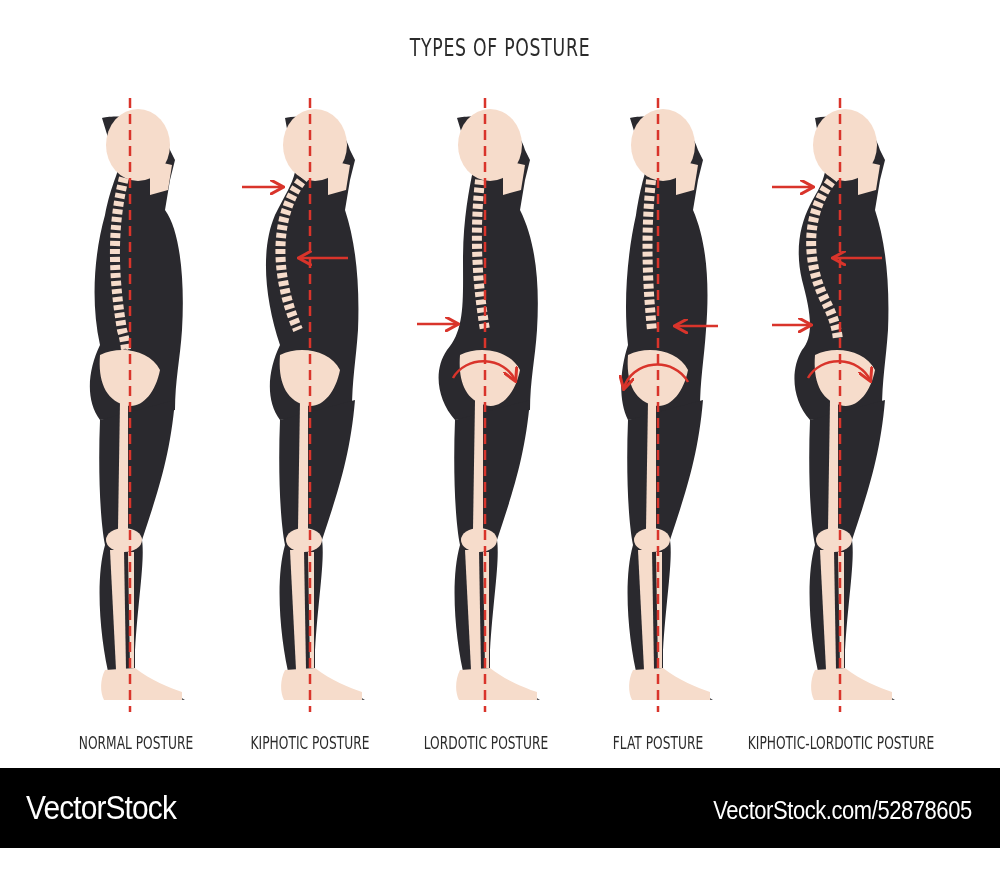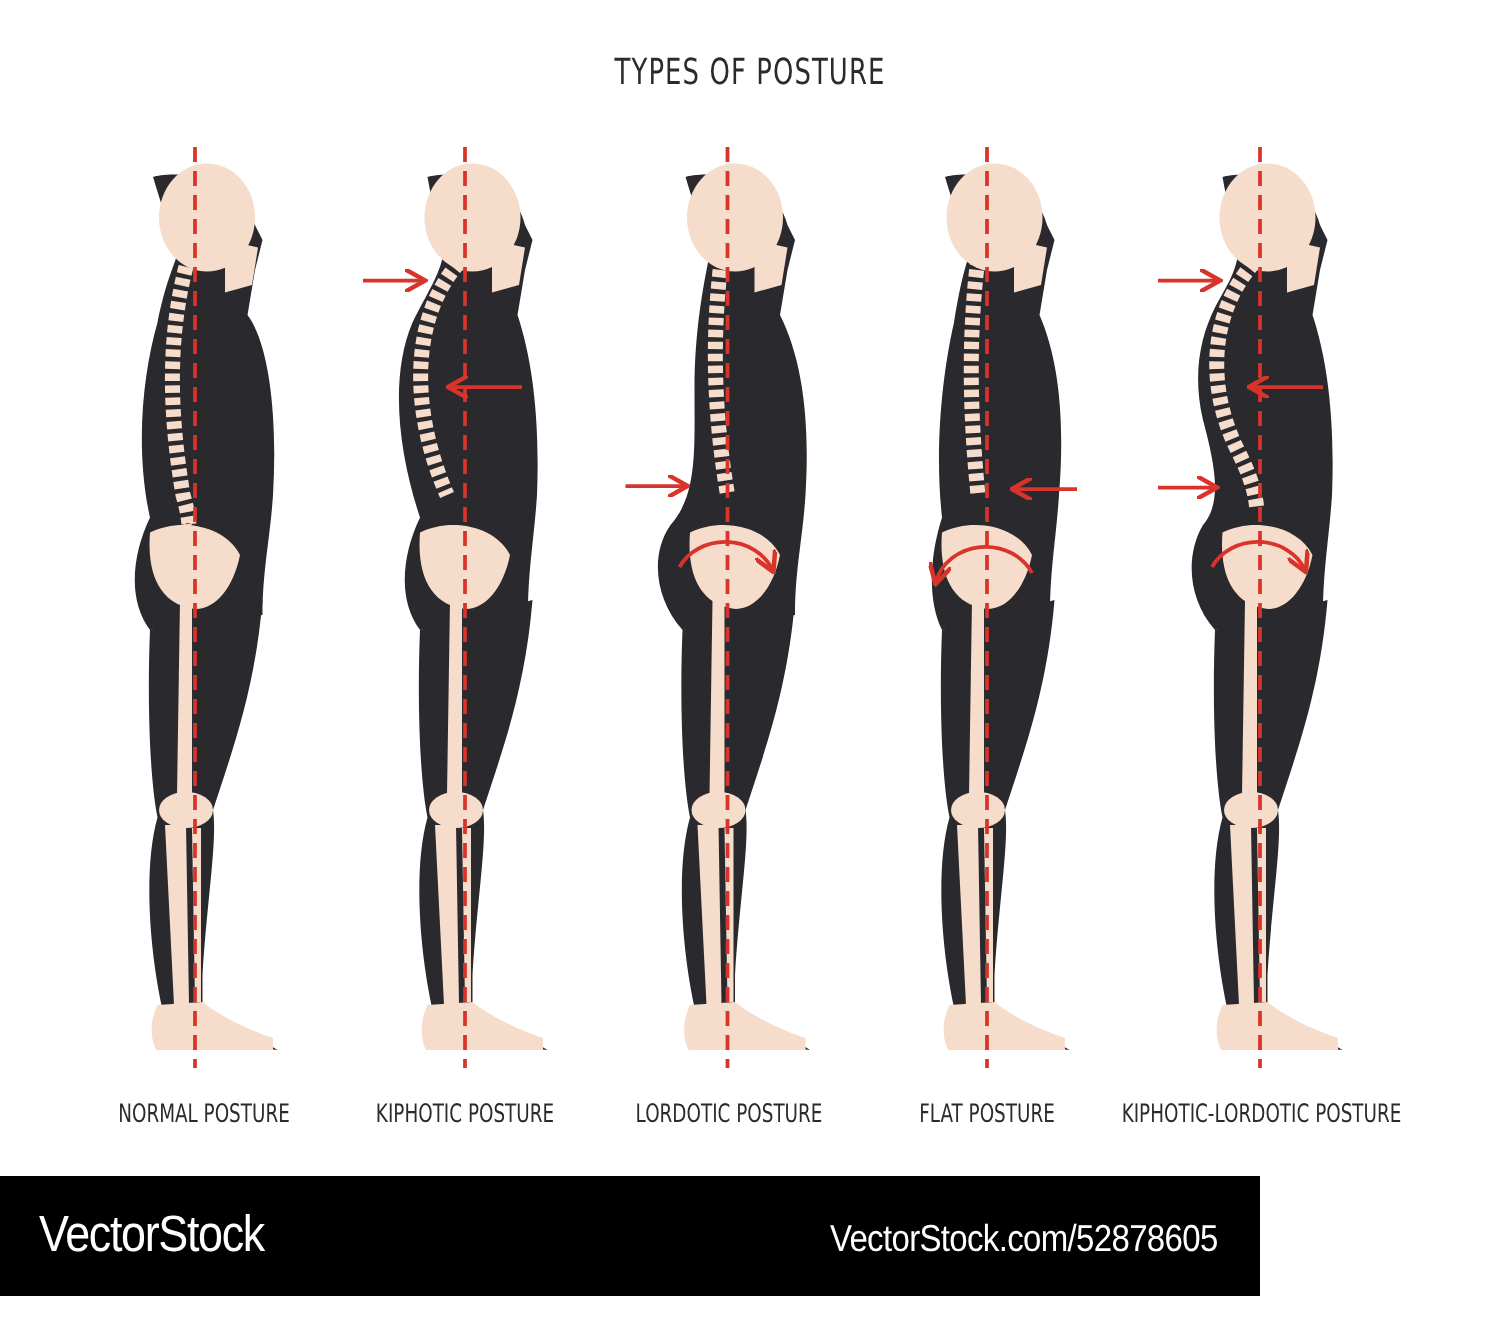--- a/index.html
+++ b/index.html
@@ -1,20 +1,20 @@
 <!DOCTYPE html>
 <html><head>
 <meta charset="utf-8">
 <style>
   html, body { margin:0; padding:0; }
   body { width:1000px; height:880px; background:#ffffff; position:relative; overflow:hidden; font-family:"DejaVu Sans", sans-serif; }
   .title { position:absolute; top:34px; left:0; width:1000px; text-align:center; font-family:"DejaVu Sans", sans-serif; font-size:24px; letter-spacing:1px; color:#2b2b2b; transform:scaleX(0.72); transform-origin:500px 0; font-weight:normal; }
   .stage { position:absolute; left:0; top:90px; width:1000px; height:630px; }
   .label { position:absolute; top:733px; font-family:"DejaVu Sans", sans-serif; font-size:17px; color:#2b2b2b; white-space:nowrap; transform:scaleX(0.72); transform-origin:center top; text-align:center; width:260px; margin-left:-130px; }
-  .footer { position:absolute; left:0; top:784px; width:840px; height:80px; background:#000; }
+  .footer { position:absolute; left:0; top:768px; width:1000px; height:80px; background:#000; }
   .brand { position:absolute; left:26px; top:20px; color:#fff; font-family:"Liberation Sans", sans-serif; font-size:34px; letter-spacing:-1px; transform:scaleX(0.88); transform-origin:left top; }
   .url { position:absolute; right:28px; top:28px; color:#fff; font-family:"Liberation Sans", sans-serif; font-size:25px; letter-spacing:-0.5px; transform:scaleX(0.88); transform-origin:right top; }
 </style>
 </head>
 <body>
 
 <div class="title">TYPES OF POSTURE</div>
 
 <svg class="stage" width="1000" height="630" viewBox="0 90 1000 630" xmlns="http://www.w3.org/2000/svg">
   <defs>

